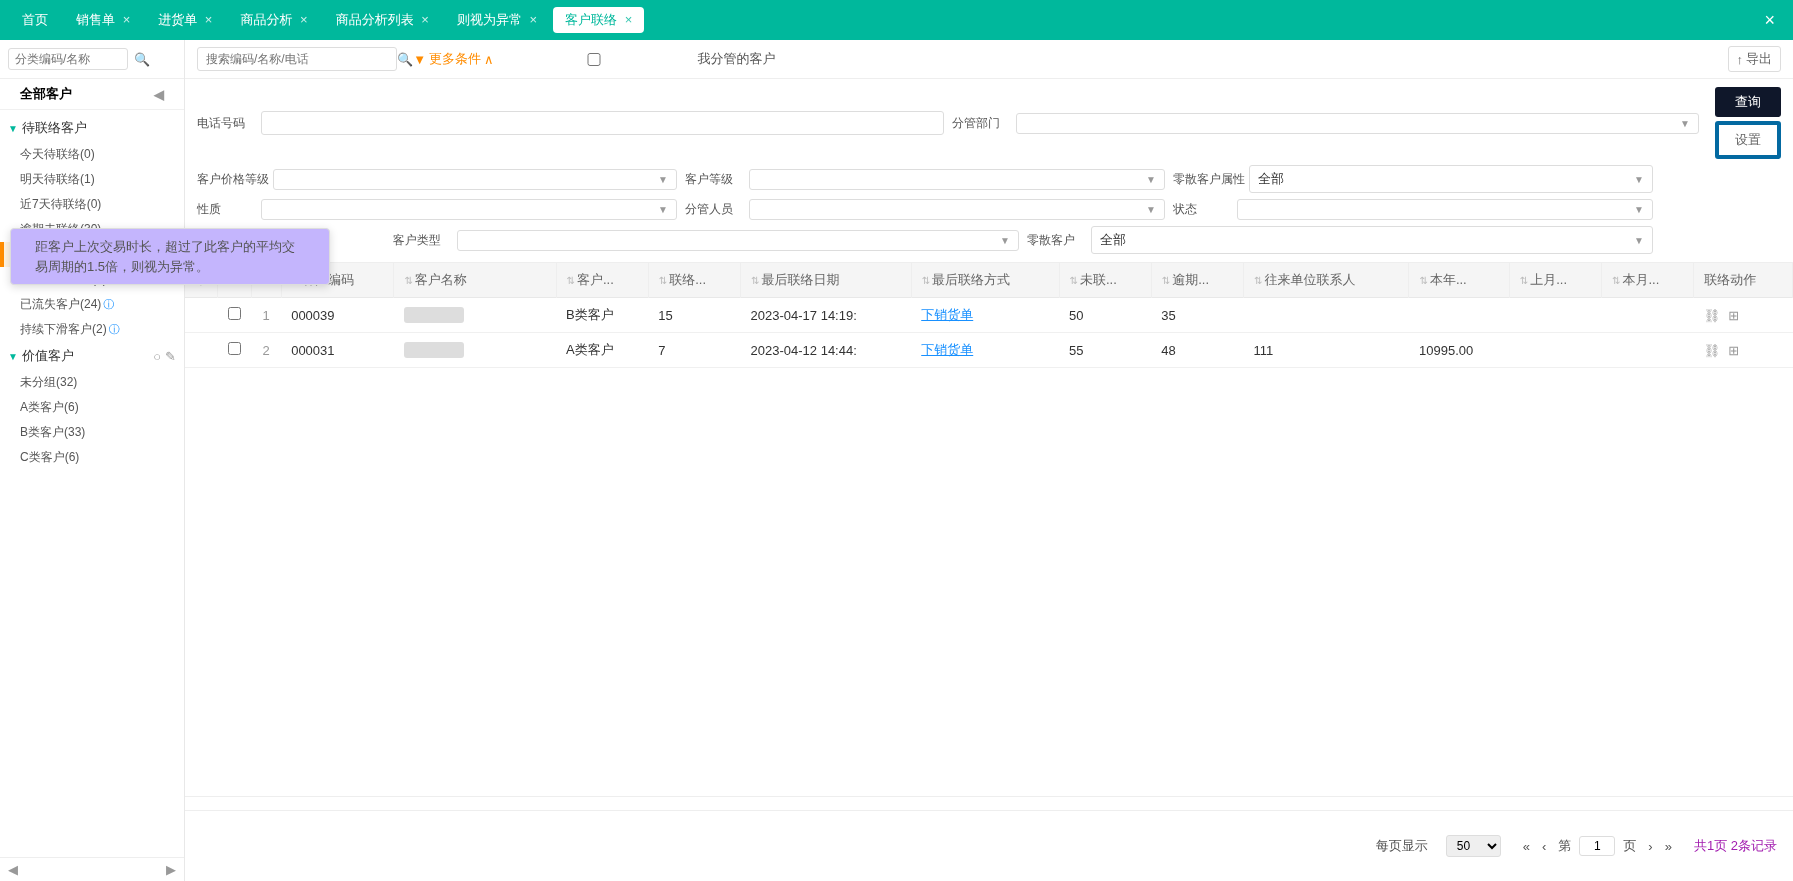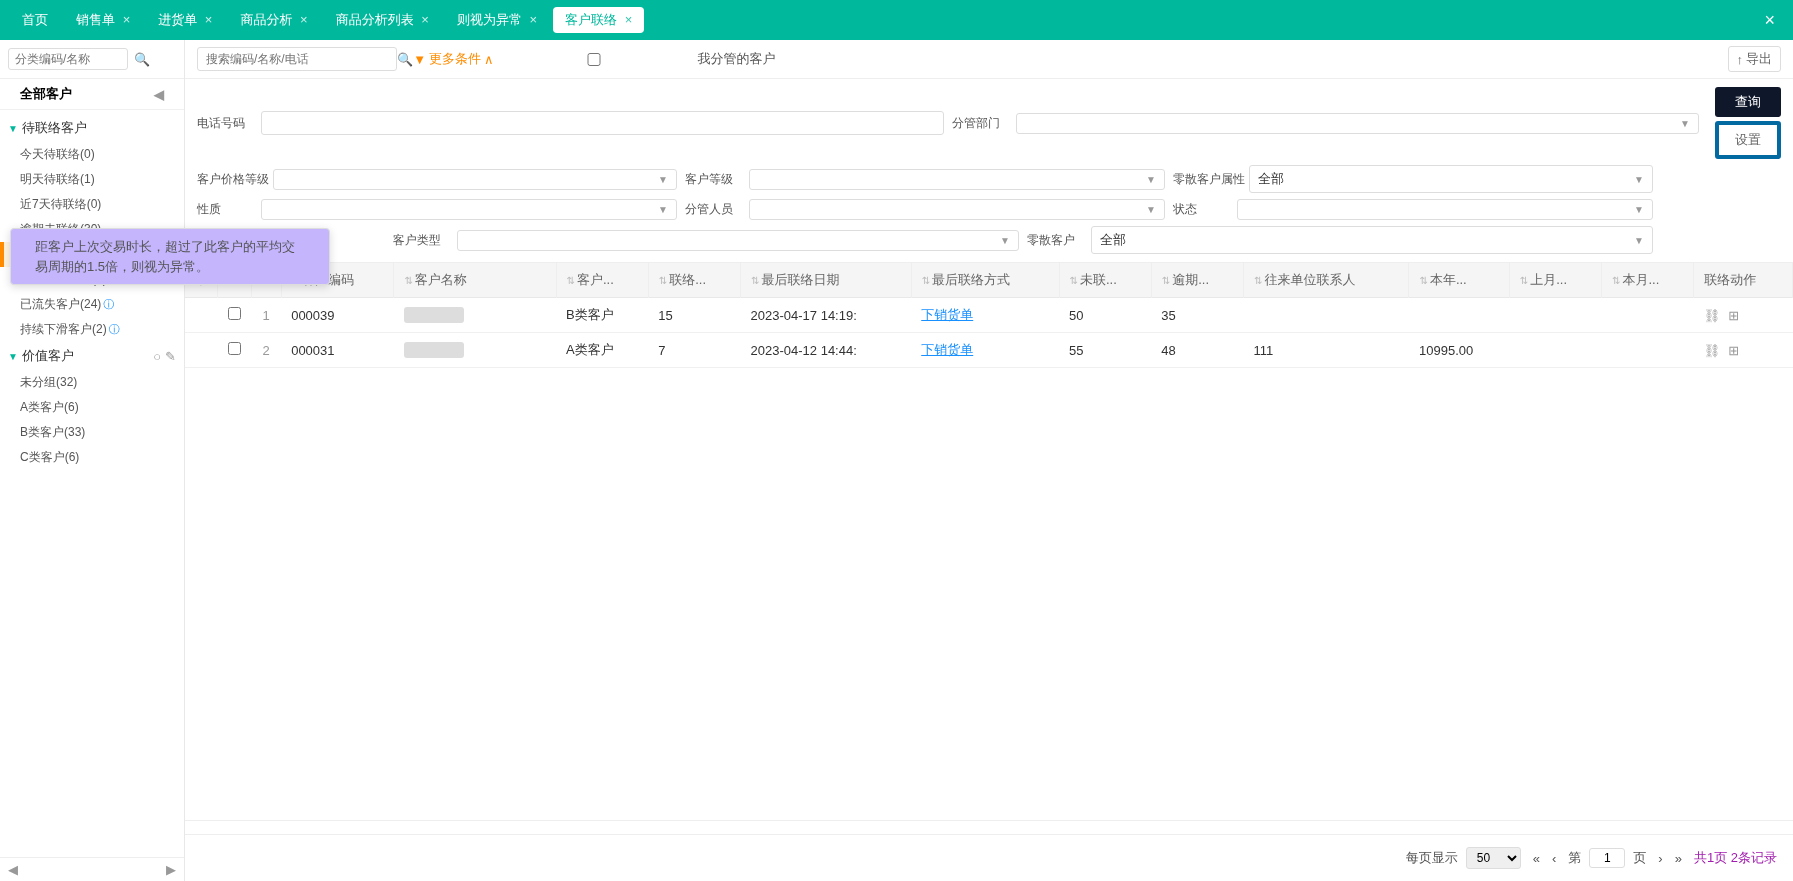--- a/index.html
+++ b/index.html
@@ -294,24 +294,24 @@
     .scrollbar-inner {
       width: 1400px;
       height: 1px;
     }
 
     
     .footer {
       display: flex;
       align-items: center;
       justify-content: flex-end;
-      padding: 12px 16px;
+      padding: 24px 16px;
       background: #fff;
       border-top: 1px solid #eee;
-      gap: 8px;
+      gap: 18px;
       font-size: 12px;
       color: #555;
     }
     .footer .page-size-select {
       border: 1px solid #ddd;
       border-radius: 3px;
       padding: 2px 6px;
       font-size: 12px;
     }
     .footer .page-nav {

